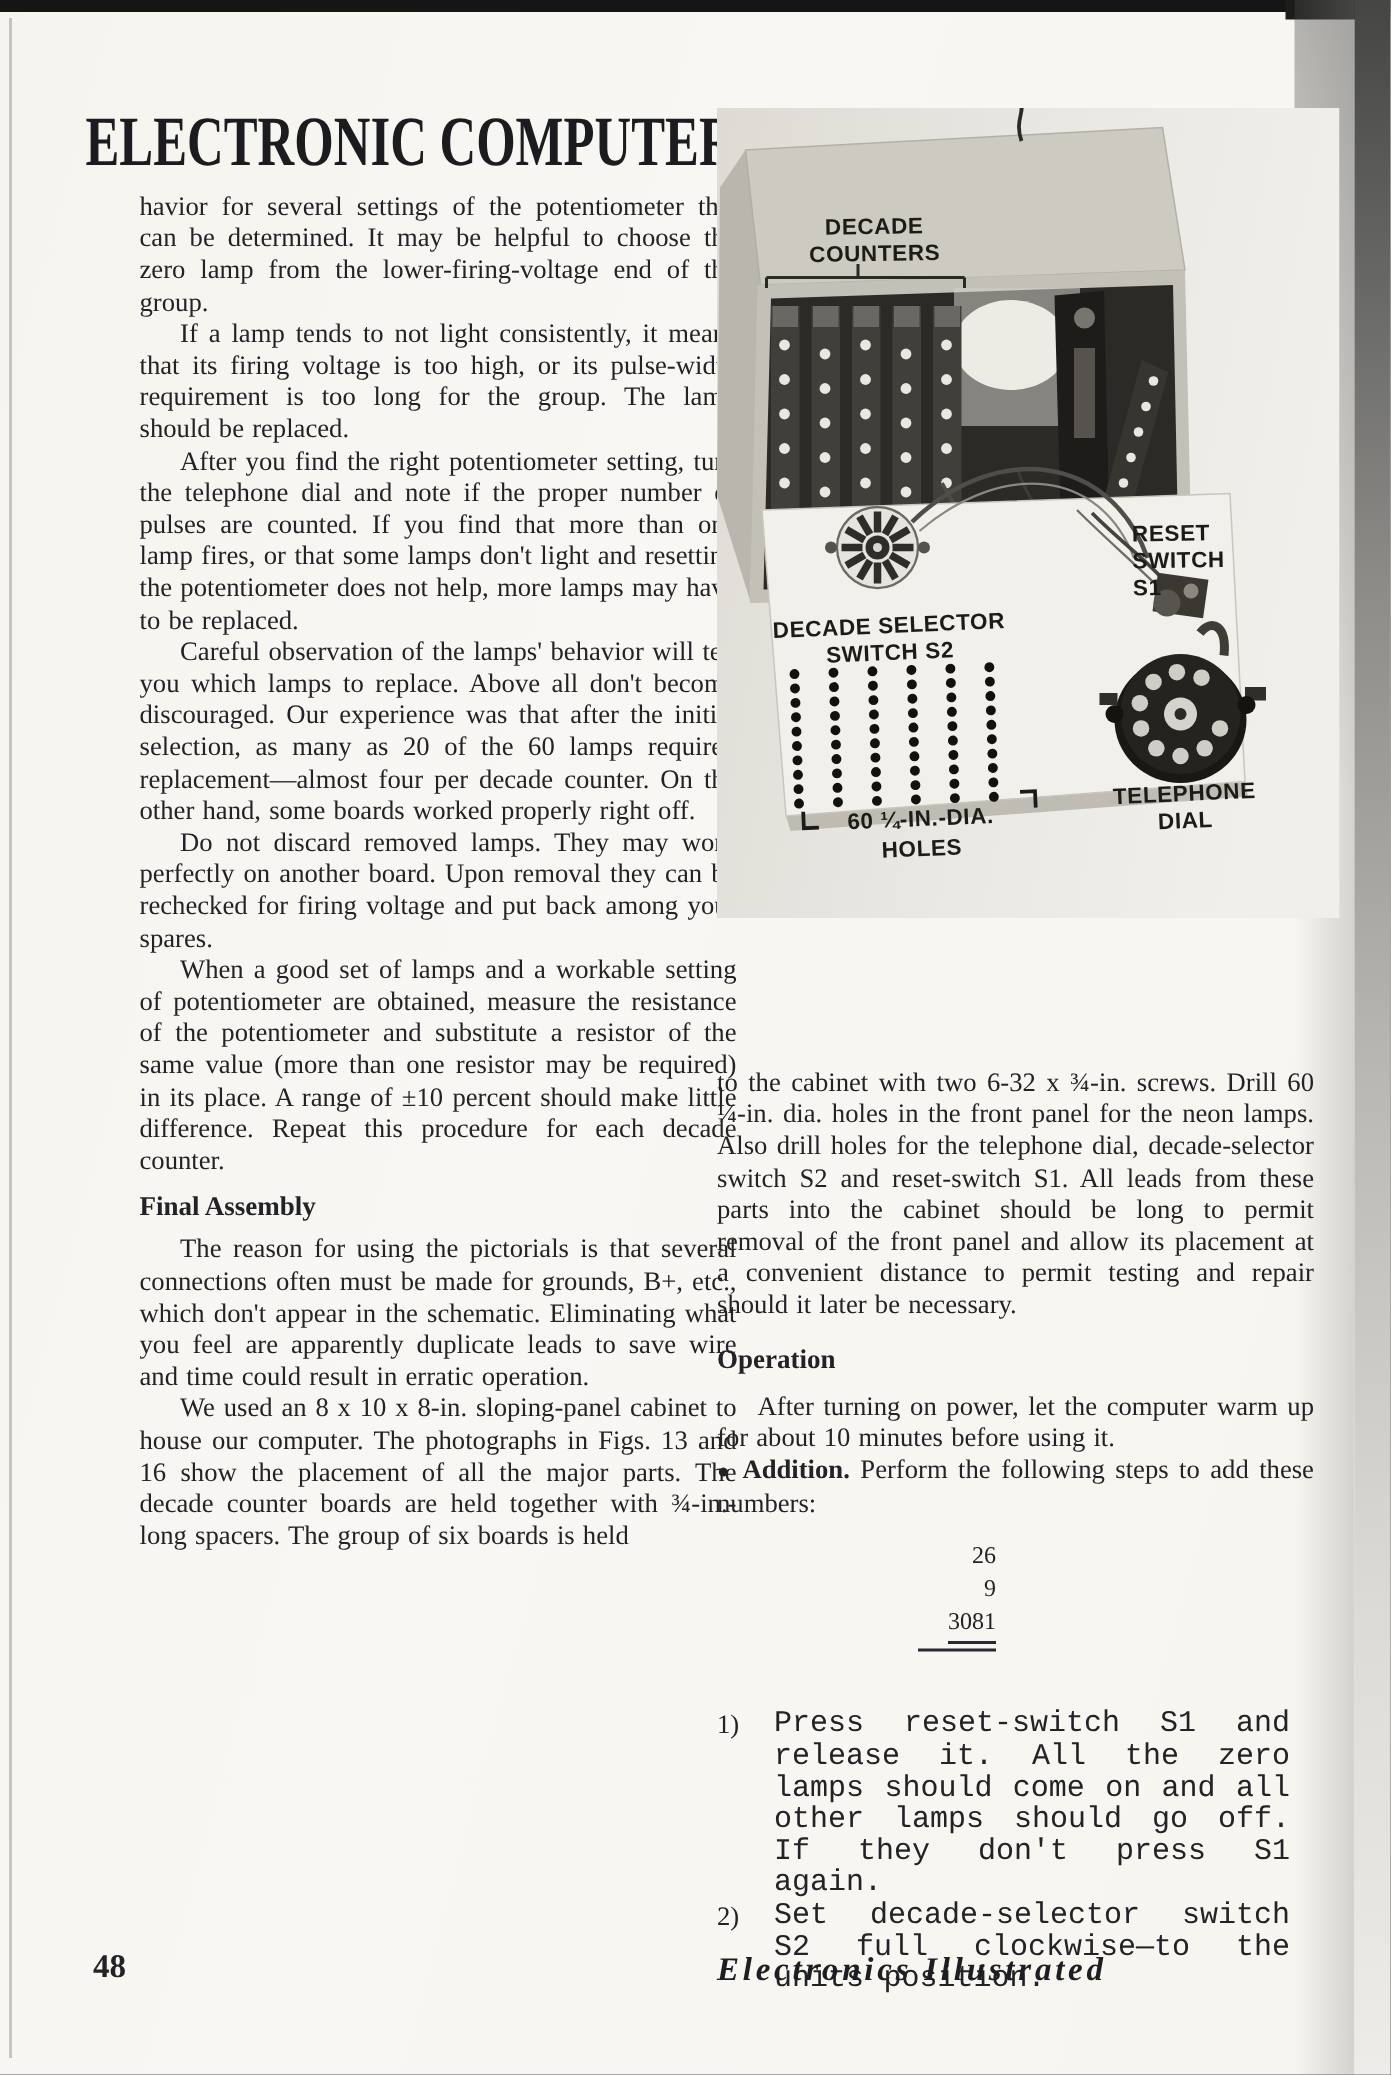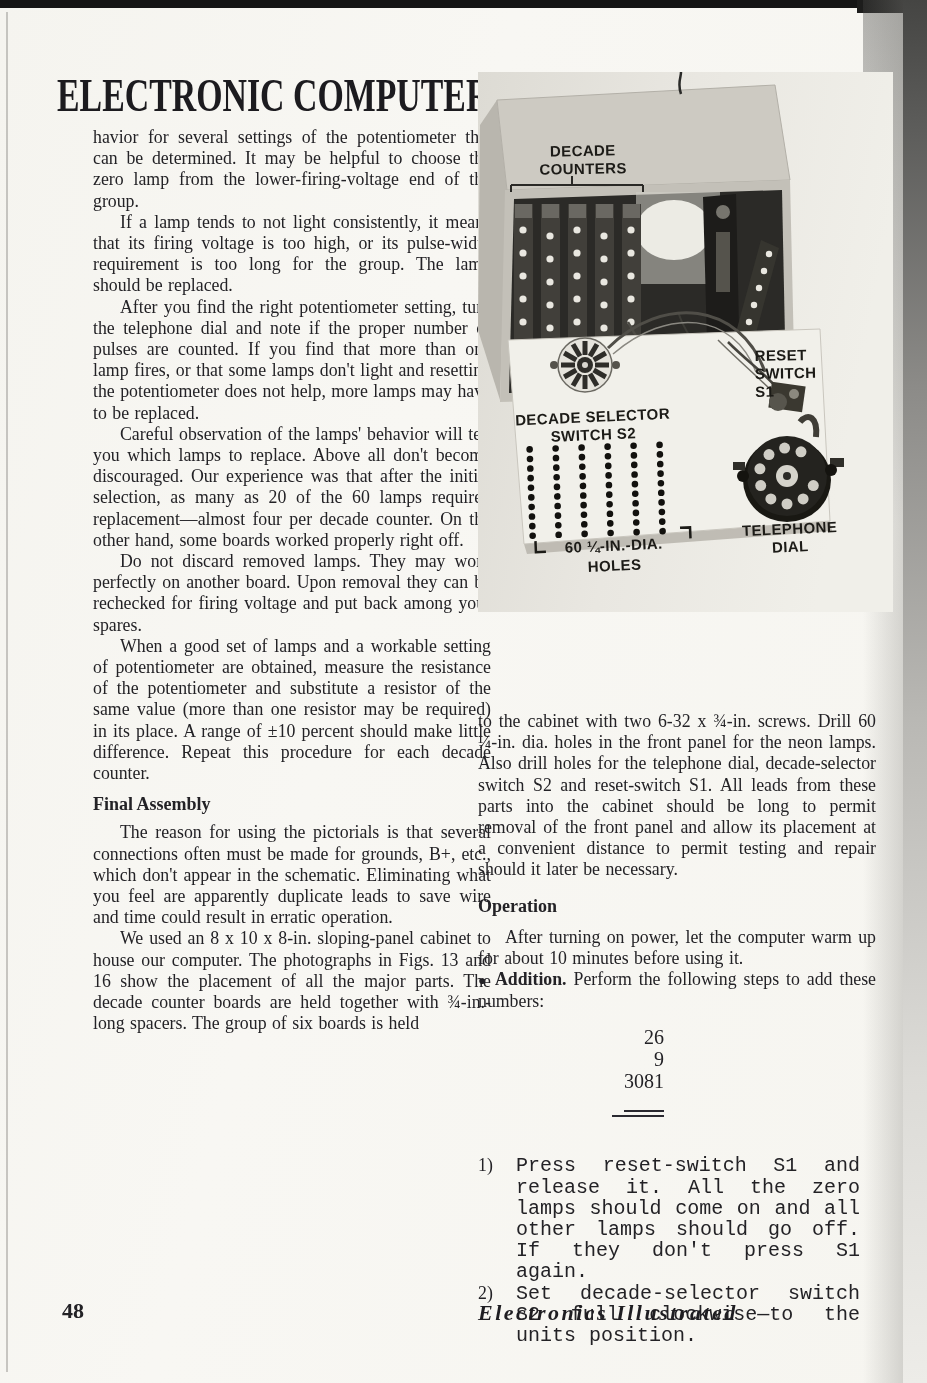--- a/index.html
+++ b/index.html
@@ -34,22 +34,22 @@
   .bodytext p.noindent { text-indent:0; }
   .section-head { margin:9px 0 7px 0; font-weight:bold; font-size:18px; line-height:22px; }
   
   .photo { position:absolute; left:478px; top:72px; width:415px; height:540px; }
   .caption {
     position:absolute; left:478px; top:620px; width:394px;
     font-family:"DejaVu Serif",serif; font-weight:bold; font-size:13.5px; line-height:19.5px;
     text-align:justify; word-spacing:2px; color:#2c2b30;
   }
   
-  .sum-block { margin:14px 0 0 96px; width:90px; text-align:right; font-size:20px; line-height:22px; }
-  .sum-total { display:inline-block; border-bottom:2px solid #2a2930; padding-bottom:18px; }
+  .sum-block { margin:14px 0 0 96px; width:90px; text-align:right; font-size:16px; line-height:22px; }
+  .sum-total { display:inline-block; border-bottom:2px solid #2a2930; padding-bottom:1px; }
   .sum-rule  { height:2px; background:#2a2930; width:52px; margin:3px 0 0 auto; }
   
   .steps { margin-top:38px; width:382px; }
   .step { display:flex; margin:0; }
   .step-num  { flex:none; width:38px; font-size:17.8px; line-height:21.2px; }
   .step-body { flex:1; font-size:20px; line-height:21.2px; text-align:justify; word-spacing:1px;font-family:Liberation Mono, monospace; }
   
   .page-num { position:absolute; left:62px; top:1298px; font-size:22px; font-weight:bold; }
   .magazine {
     position:absolute; left:478px; top:1300px; width:382px; text-align:left;

